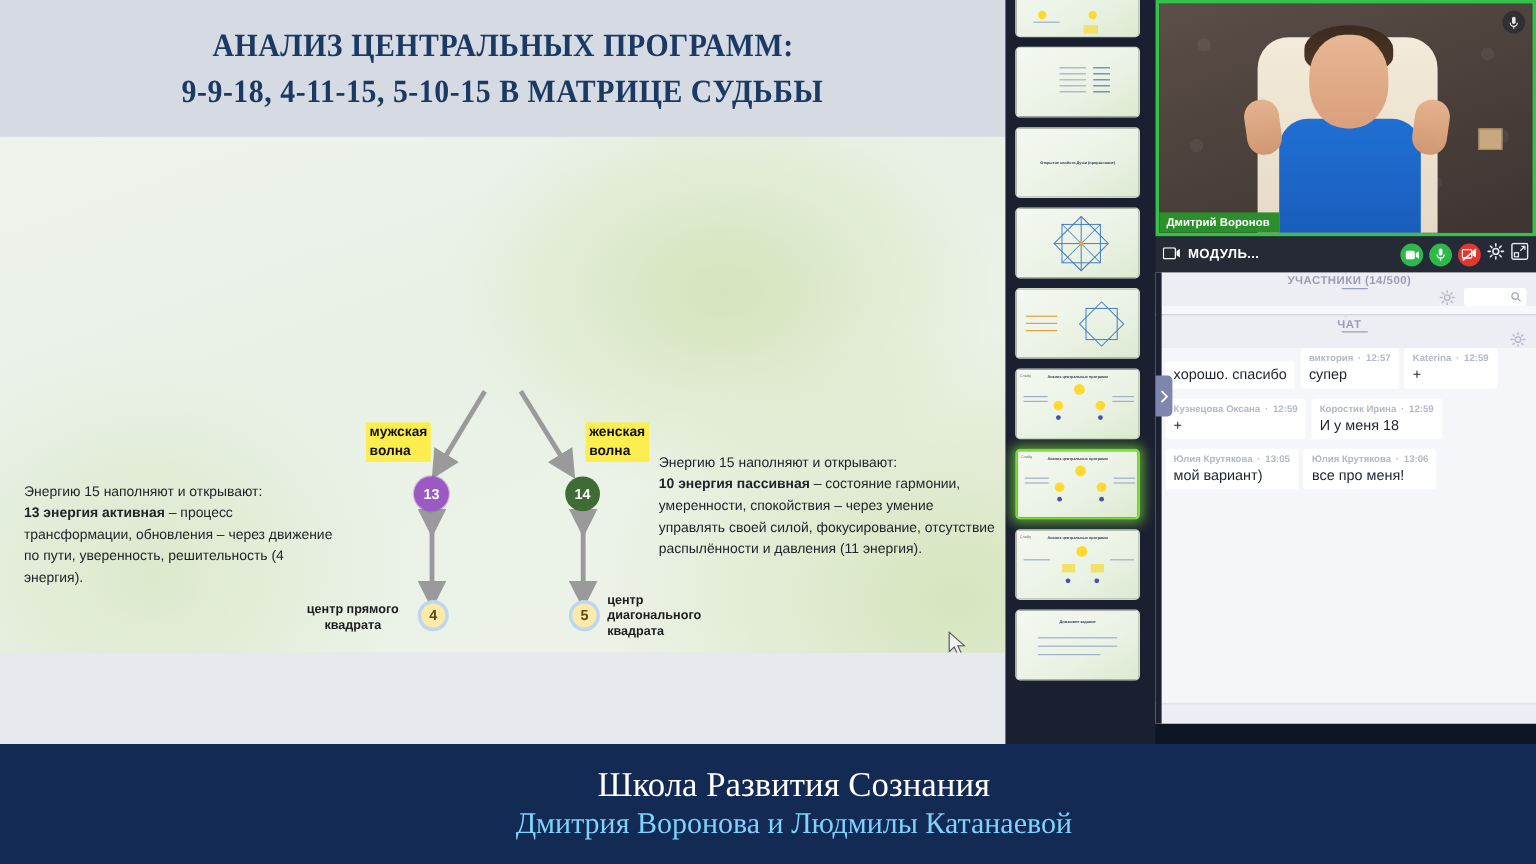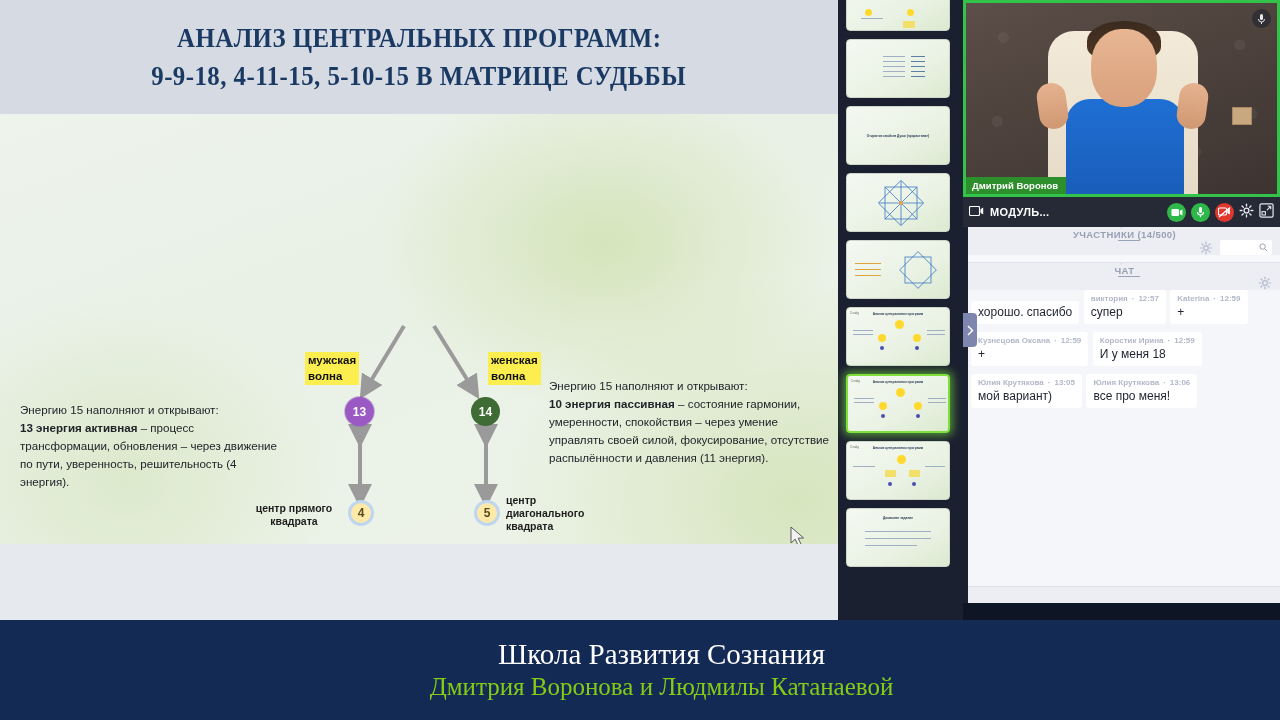--- a/index.html
+++ b/index.html
@@ -215,21 +215,21 @@
   }
   .panel-left-edge { position:absolute; left:0; top:227px; width:5px; height:376px; background:#1b2030; }
 
   
   .banner {
     position: absolute; left: 0; top: 620px; width: 1280px; height: 100px;
     background: #132a55;
     display: flex; flex-direction: column; align-items: center; justify-content: center; padding-left: 43px;
   }
   .banner-l1 { color: #fff; font-family: "Liberation Serif", serif; font-size: 29px; line-height: 1.12; }
-  .banner-l2 { color: #84cc16; font-family: "Liberation Serif", serif; font-size: 25px; line-height: 1.2; margin-top: 2px; }
+  .banner-l2 { color: #7dd3fc; font-family: "Liberation Serif", serif; font-size: 25px; line-height: 1.2; margin-top: 2px; }
 </style>
 </head>
 <body>
 
 <div id="root">
 
   <div class="slide-area">
 
     <div class="slide-title-band">
       <div class="slide-title-line">Анализ центральных программ:</div>

